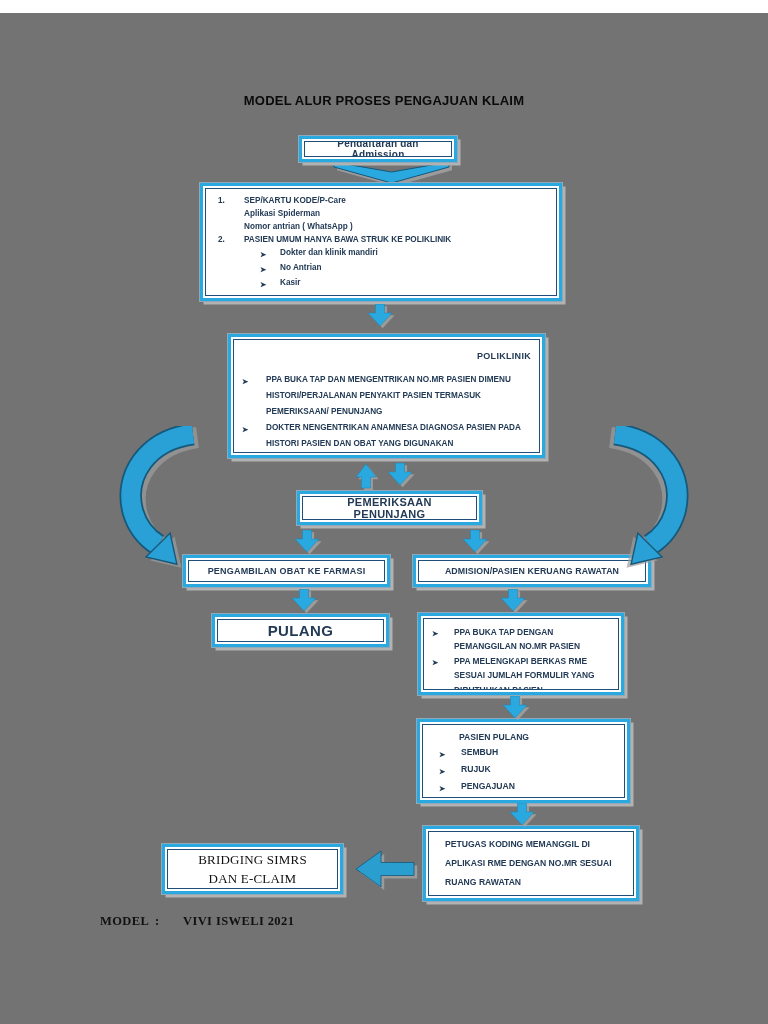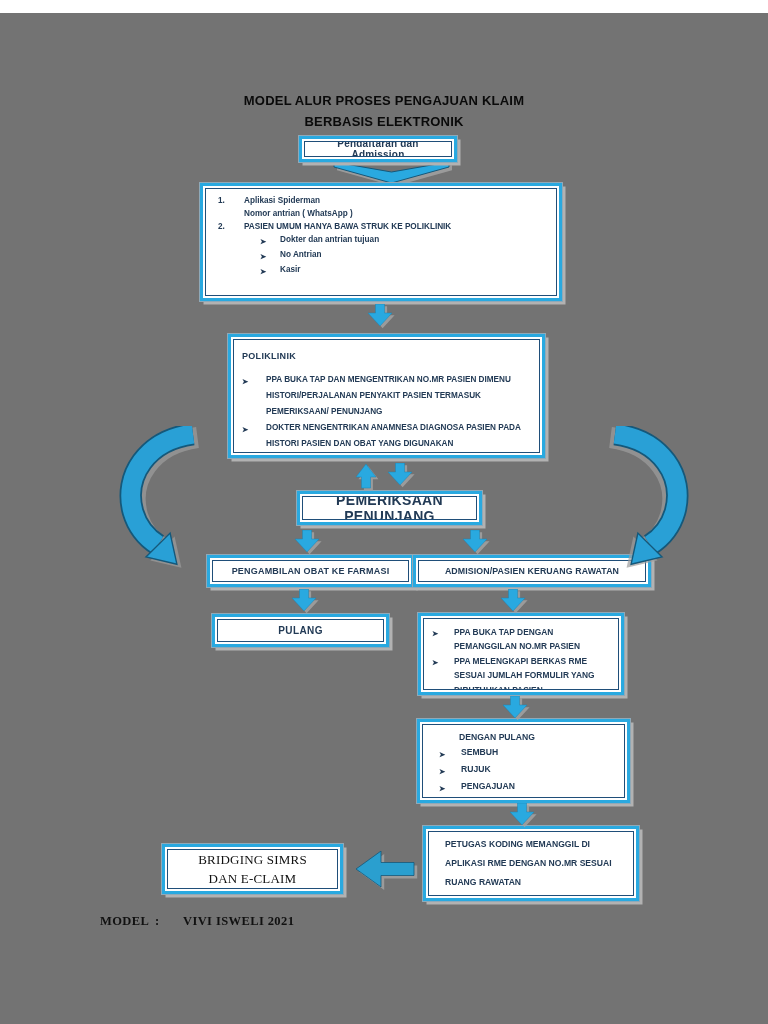--- a/index.html
+++ b/index.html
@@ -37,21 +37,21 @@
   .r-num  { flex:0 0 26px; }
   .r-body { flex:1 1 auto; }
   .sub    { display:flex; margin-left:16px; }
   .sub .mark { flex:0 0 20px; }
   
   .row   { display:flex; align-items:flex-start; }
   .mark  { font-size:7.5px; padding-top:2px; color:#223a55; }
   
   .poli-pad { padding:8px 8px 0 8px; font-weight:bold; color:#223a55;
               font-size:8.2px; line-height:16px; }
-  .poli-title { text-align:left; margin-bottom:8px; font-size:9px; letter-spacing:.3px; }
+  .poli-title { text-align:right; margin-bottom:8px; font-size:9px; letter-spacing:.3px; }
   .poli-pad .mark { flex:0 0 24px; }
   
   .ppa-pad { padding:6px 4px 0 8px; font-weight:bold; color:#223a55;
              font-size:8.4px; line-height:14.4px; }
   .ppa-pad .mark { flex:0 0 22px; }
   .ppa-pad .rtext { max-width:170px; }
   
   .pp-pad { padding:5px 4px 0 12px; font-weight:bold; color:#223a55;
             font-size:8.6px; line-height:15px; }
   .pp-title { margin-left:24px; }
@@ -112,50 +112,50 @@
         <polygon points="32.9,130.9 57.1,107.1 63.9,138.2" fill="#29a0d6" stroke="#15587a" stroke-width="1.4"></polygon>
       </g>
     </symbol>
   </defs>
 </svg>
 
 <div id="canvas">
 
   <div class="page-title">
     <div>MODEL ALUR PROSES PENGAJUAN KLAIM</div>
-    <div>BERBASIS ELEKTRONIK</div>
   </div>
 
   <div class="box label-box" style="left:299px;top:123px;width:158px;height:26px">
     <div class="inner">
         <span class="btxt fs10">Pendaftaran dan Admission</span>
       </div>
   </div>
 
   <svg class="ic behind" style="left:332px;top:148px;width:121px;height:27px">
       <use href="#sym-swoosh"></use>
     </svg>
 
   <div class="box" style="left:200px;top:170px;width:362px;height:118px">
     <div class="inner">
       <div class="reg-pad">
         <div class="r-item">
           <span class="r-num">1.</span>
           <div class="r-body">
+            <div>SEP/KARTU KODE/P-Care</div>
             <div>Aplikasi Spiderman</div>
             <div>Nomor antrian ( WhatsApp )</div>
           </div>
         </div>
         <div class="r-item">
           <span class="r-num">2.</span>
           <div class="r-body">
             <div>PASIEN UMUM HANYA BAWA STRUK KE POLIKLINIK</div>
             <div class="sub">
               <span class="mark">➤</span>
-              <div>Dokter dan antrian tujuan</div>
+              <div>Dokter dan klinik mandiri</div>
             </div>
             <div class="sub">
               <span class="mark">➤</span>
               <div>No Antrian</div>
             </div>
             <div class="sub">
               <span class="mark">➤</span>
               <div>Kasir</div>
             </div>
           </div>
@@ -186,60 +186,60 @@
 
   <svg class="ic" style="left:356px;top:451px;width:23px;height:27px">
       <use href="#sym-up"></use>
     </svg>
   <svg class="ic" style="left:388px;top:450px;width:27px;height:25px">
       <use href="#sym-down"></use>
     </svg>
 
   <div class="box label-box" style="left:297px;top:478px;width:185px;height:34px">
     <div class="inner">
-        <span class="btxt" style="font-size:14px;letter-spacing:.3px">PEMERIKSAAN PENUNJANG</span>
+        <span class="btxt" style="font-size:11px;letter-spacing:.3px">PEMERIKSAAN PENUNJANG</span>
       </div>
   </div>
 
   <svg class="ic" style="left:113px;top:413px;width:92px;height:152px">
       <use href="#sym-curve"></use>
     </svg>
   <svg class="ic flip" style="left:603px;top:413px;width:92px;height:152px">
       <use href="#sym-curve"></use>
     </svg>
 
   <svg class="ic" style="left:295px;top:517px;width:27px;height:25px">
       <use href="#sym-down"></use>
     </svg>
   <svg class="ic" style="left:463px;top:517px;width:27px;height:25px">
       <use href="#sym-down"></use>
     </svg>
 
-  <div class="box label-box" style="left:207px;top:542px;width:207px;height:32px">
+  <div class="box label-box" style="left:183px;top:542px;width:207px;height:32px">
     <div class="inner">
         <span class="btxt" style="font-size:9px;letter-spacing:.2px">PENGAMBILAN OBAT KE FARMASI</span>
       </div>
   </div>
 
   <div class="box label-box" style="left:413px;top:542px;width:238px;height:32px">
     <div class="inner">
         <span class="btxt" style="font-size:8.8px;letter-spacing:.1px">ADMISION/PASIEN KERUANG RAWATAN</span>
       </div>
   </div>
 
   <svg class="ic" style="left:292px;top:576px;width:27px;height:25px">
       <use href="#sym-down"></use>
     </svg>
   <svg class="ic" style="left:501px;top:576px;width:27px;height:25px">
       <use href="#sym-down"></use>
     </svg>
 
   <div class="box label-box" style="left:212px;top:601px;width:177px;height:33px">
     <div class="inner">
-        <span class="btxt" style="font-size:10px;letter-spacing:.4px">PULANG</span>
+        <span class="btxt" style="font-size:15px;letter-spacing:.4px">PULANG</span>
       </div>
   </div>
 
   <div class="box" style="left:418px;top:600px;width:206px;height:82px">
     <div class="inner">
       <div class="ppa-pad">
         <div class="row">
           <span class="mark">➤</span>
           <div class="rtext">PPA BUKA TAP DENGAN PEMANGGILAN NO.MR PASIEN</div>
         </div>
@@ -251,21 +251,21 @@
     </div>
   </div>
 
   <svg class="ic" style="left:503px;top:683px;width:27px;height:25px">
       <use href="#sym-down"></use>
     </svg>
 
   <div class="box" style="left:417px;top:706px;width:213px;height:84px">
     <div class="inner">
       <div class="pp-pad">
-        <div class="pp-title">DENGAN PULANG</div>
+        <div class="pp-title">PASIEN PULANG</div>
         <div class="row">
           <span class="mark">➤</span>
           <div>SEMBUH</div>
         </div>
         <div class="row">
           <span class="mark">➤</span>
           <div>RUJUK</div>
         </div>
         <div class="row">
           <span class="mark">➤</span>

